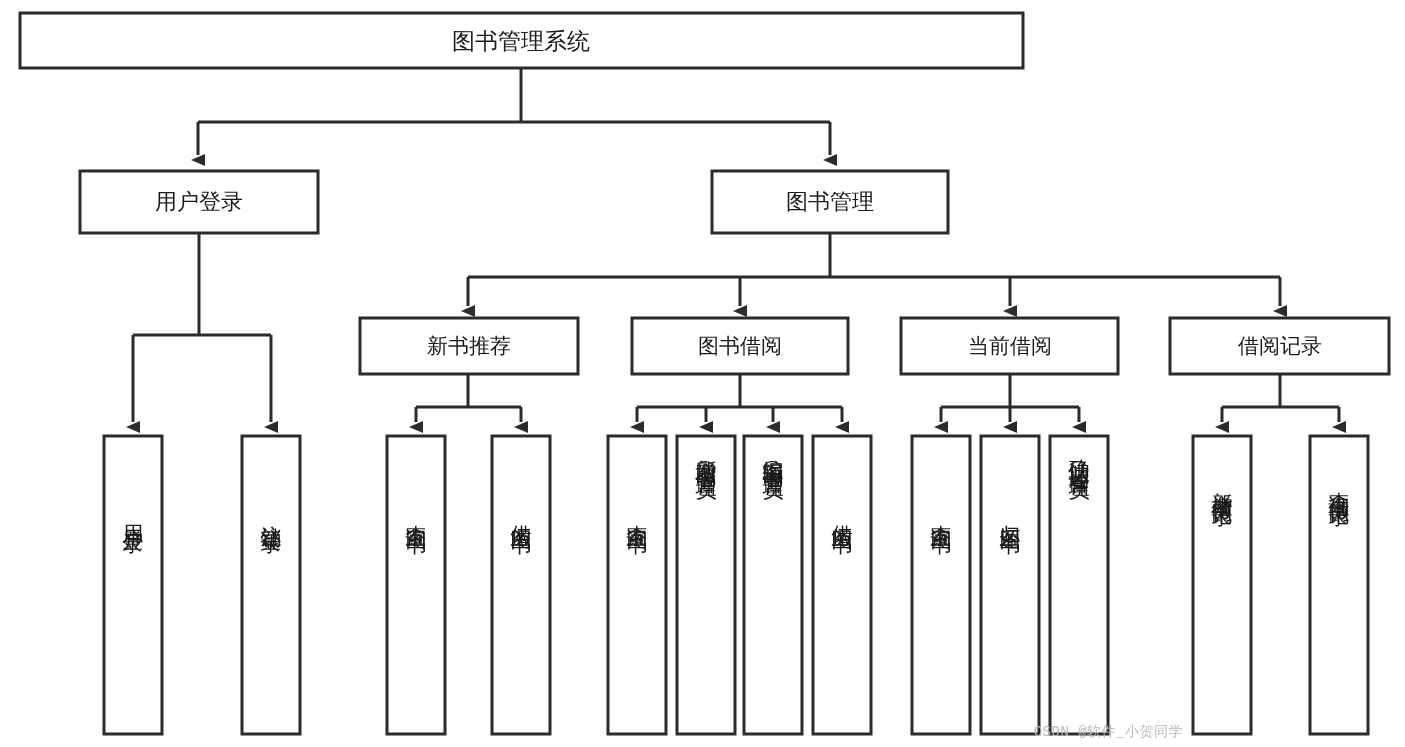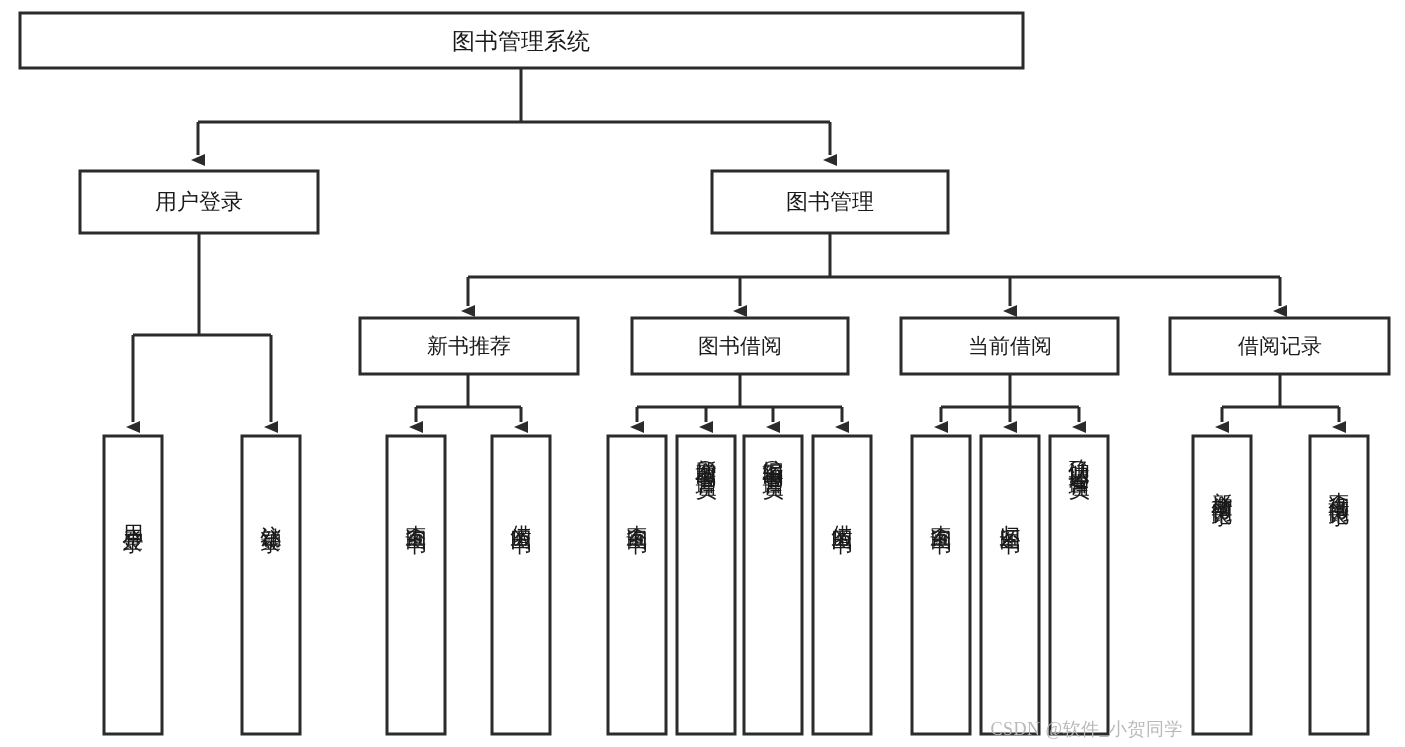--- a/index.html
+++ b/index.html
@@ -60,22 +60,22 @@
     letter-spacing: 3px;
     color: #1a1a1a;
     white-space: nowrap;
     text-align: left;
     pointer-events: none;
   }
   .watermark {
     position: absolute;
     right: 8px;
     bottom: 6px;
-    font-family: Liberation Serif, serif;
-    font-size: 18px;
+    font-family: Liberation Mono, monospace;
+    font-size: 14px;
     color: #b9b9b9;
     white-space: nowrap;
     letter-spacing: 0.5px;
   }
 </style>
 </head>
 <body>
 
 <div id="diagram-root">
 

